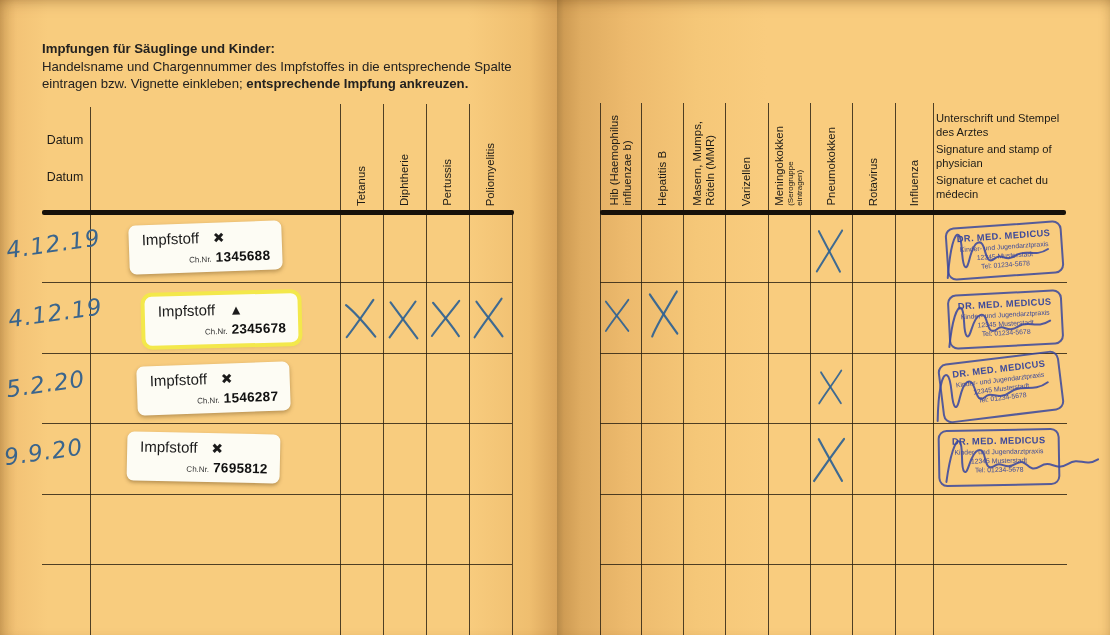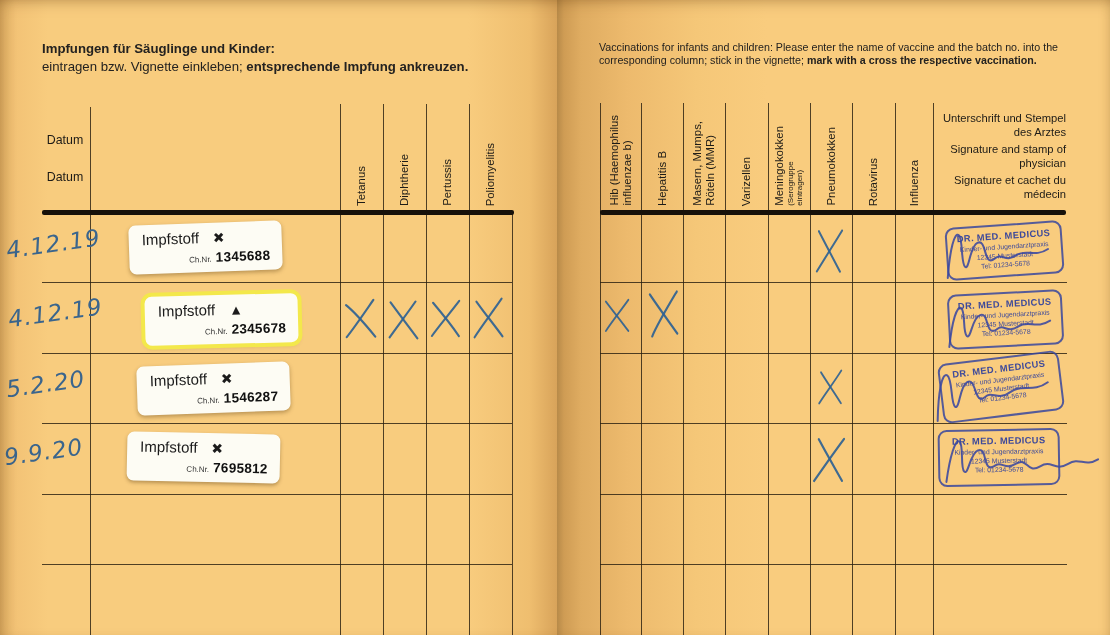--- a/index.html
+++ b/index.html
@@ -17,21 +17,21 @@
   
   .intro-de{position:absolute;left:42px;top:40px;font-size:13.2px;line-height:17.5px;color:#242220;white-space:nowrap;}
   .intro-de .t{font-weight:bold;}
   .intro-enfr{position:absolute;left:599px;top:41px;width:472px;font-size:10.7px;line-height:13.4px;color:#242220;}
   .intro-enfr p{margin:0;}
   
   .hdr-date{position:absolute;left:42px;top:110px;width:46px;text-align:center;font-size:12.4px;color:#1d1b17;}
   .hdr-date div{margin-bottom:7px;margin-top:23px;}
   .hdr-vig{position:absolute;left:103px;top:110px;width:228px;text-align:center;font-size:12.2px;line-height:15px;color:#1d1b17;}
   .hdr-vig div{margin-bottom:4px;}
-  .hdr-sig{position:absolute;left:936px;top:112px;width:130px;text-align:right;font-size:11.2px;line-height:13.5px;color:#1d1b17;}
+  .hdr-sig{position:absolute;left:936px;top:112px;width:130px;text-align:left;font-size:11.2px;line-height:13.5px;color:#1d1b17;}
   .hdr-sig div{margin-bottom:4px;}
   
   .vcol{position:absolute;display:flex;align-items:flex-end;justify-content:center;}
   .vtext{writing-mode:vertical-rl;transform:rotate(180deg);font-size:11.4px;line-height:1.12;color:#1d1b17;white-space:nowrap;}
   .vtext span{display:block;}
   .vsub{font-size:8px;line-height:1.15;}
   
   .hand-date{position:absolute;width:92px;font-family:"DejaVu Sans",sans-serif;font-style:italic;
     font-size:23px;letter-spacing:1px;color:#3a658d;transform:rotate(-8deg);}
   
@@ -56,25 +56,25 @@
 </style>
 </head>
 <body>
 
 <div id="root">
   <div class="page-left"></div>
   <div class="page-right"></div>
 
   <div class="intro-de">
     <div class="t">Impfungen für Säuglinge und Kinder:</div>
+    <div>Handelsname und Chargennummer des Impfstoffes in die entsprechende Spalte</div>
     <div><span>eintragen bzw. Vignette einkleben; </span><span class="t">entsprechende Impfung ankreuzen.</span></div>
   </div>
 
   <div class="intro-enfr">
-    <p><span>Vaccinations for infants and children: Please enter the name of vaccine and the batch no. into the corresponding column; stick in the vignette; </span><strong>mark with a cross the respective vaccination.</strong></p>
   </div>
 
   <div class="hdr-date">
     <div>Datum</div>
     <div>Datum</div>
   </div>
 
   <div class="vcol" style="left:340px;top:104px;width:43px;height:102px">
       <span class="vtext">Tetanus</span>
     </div>

